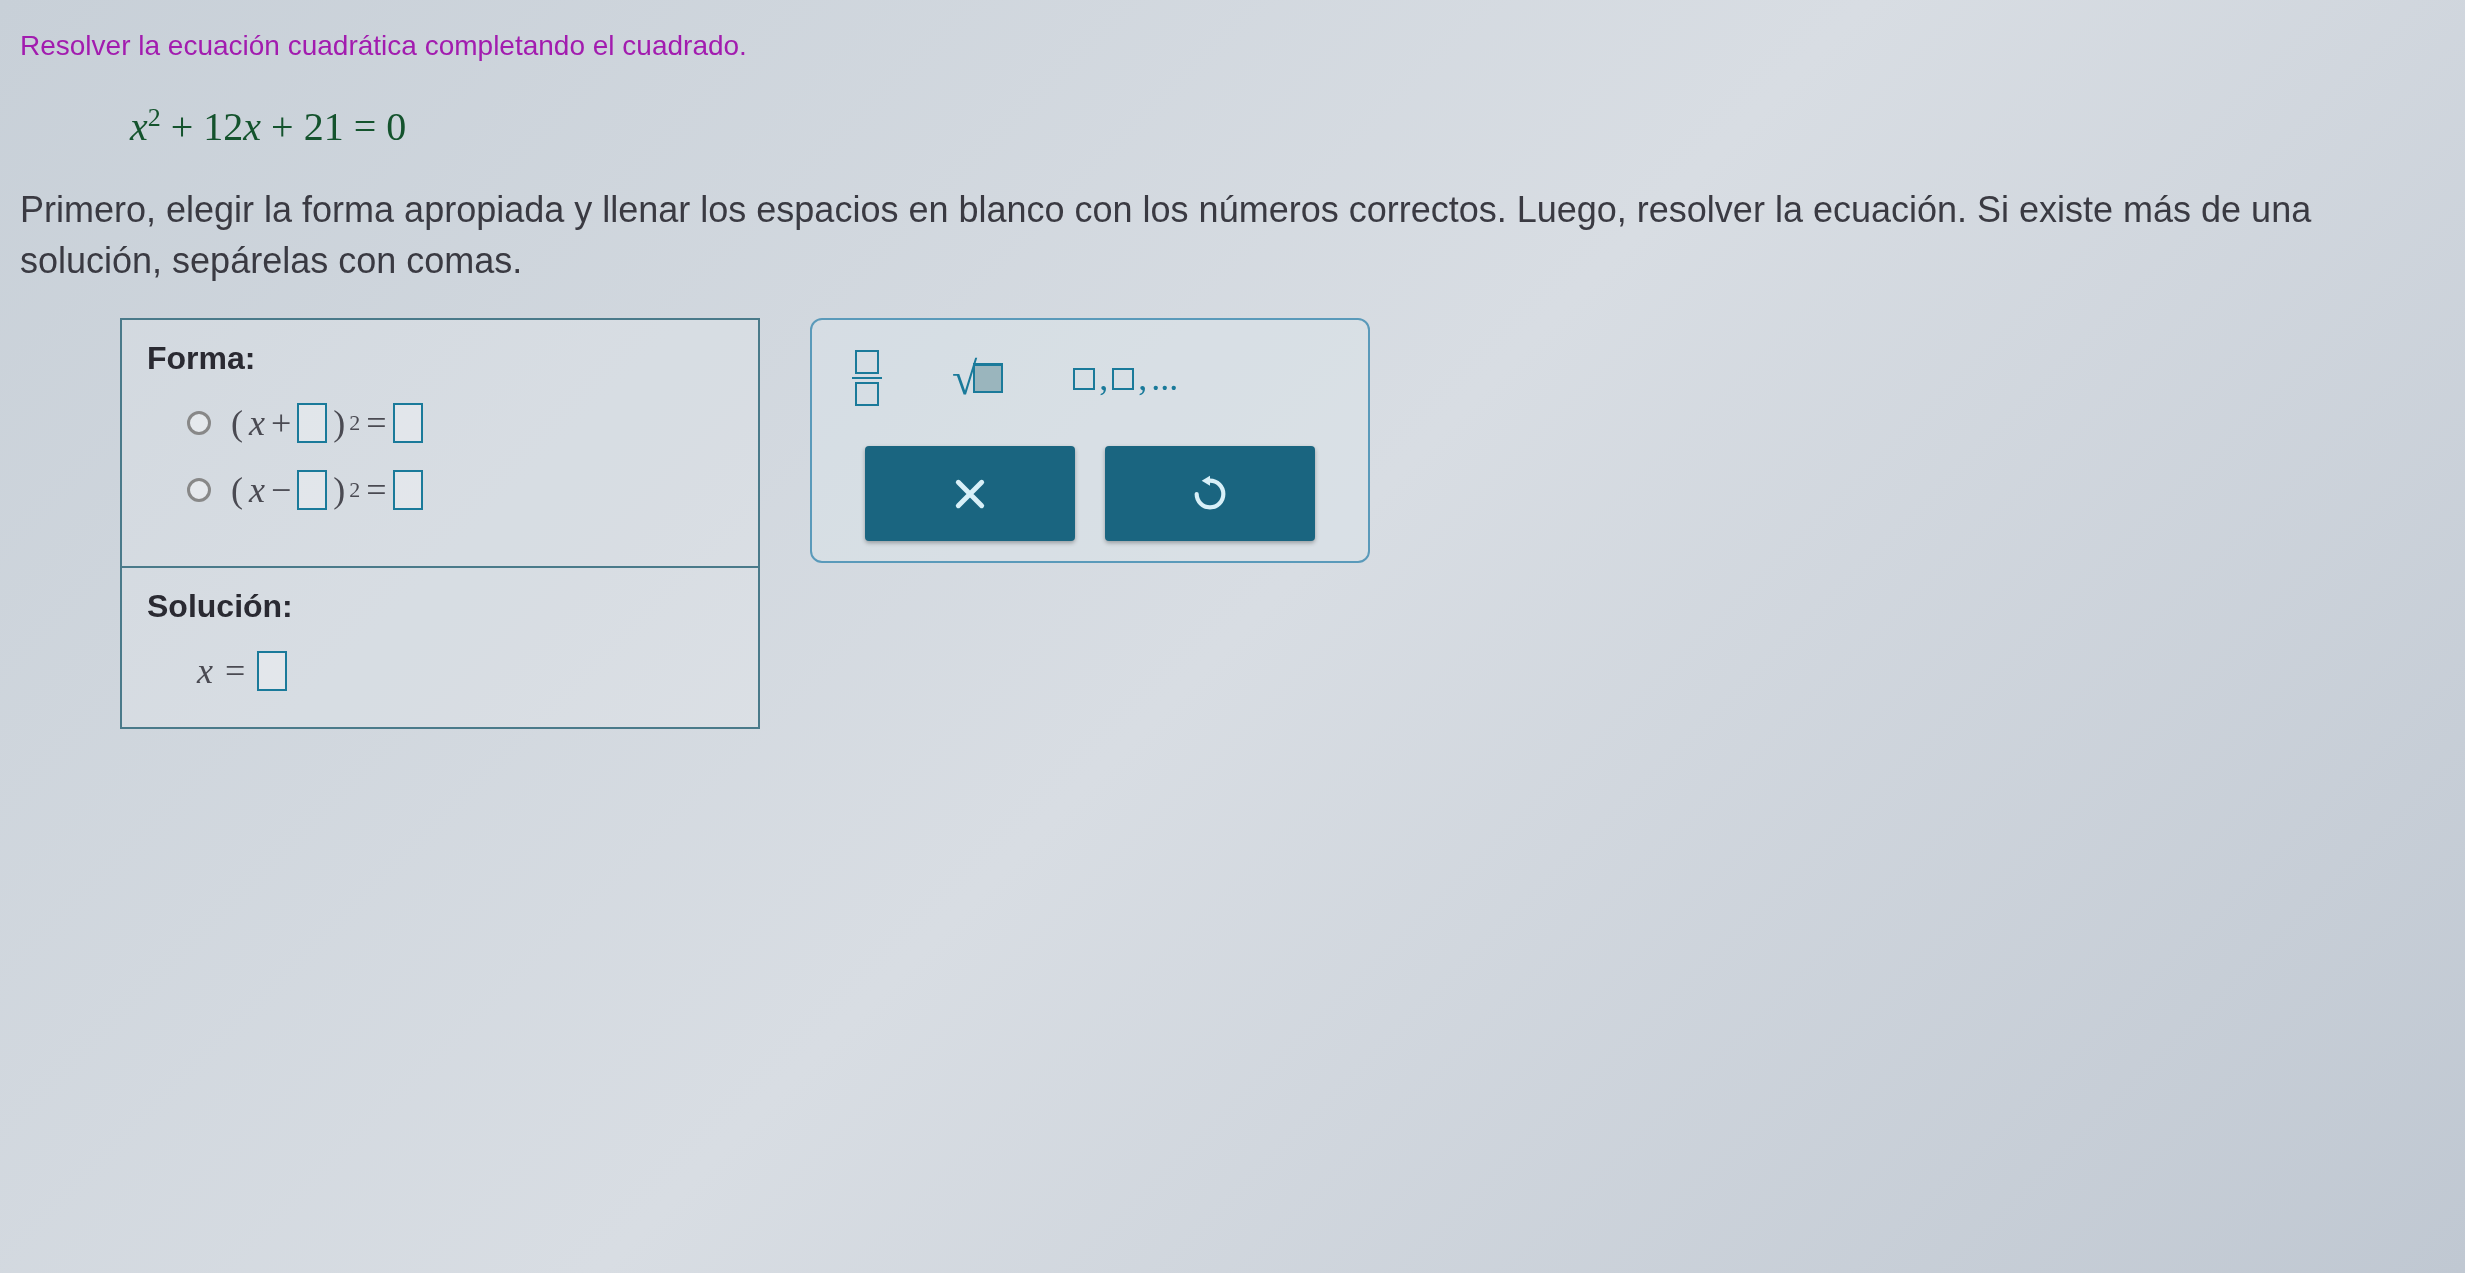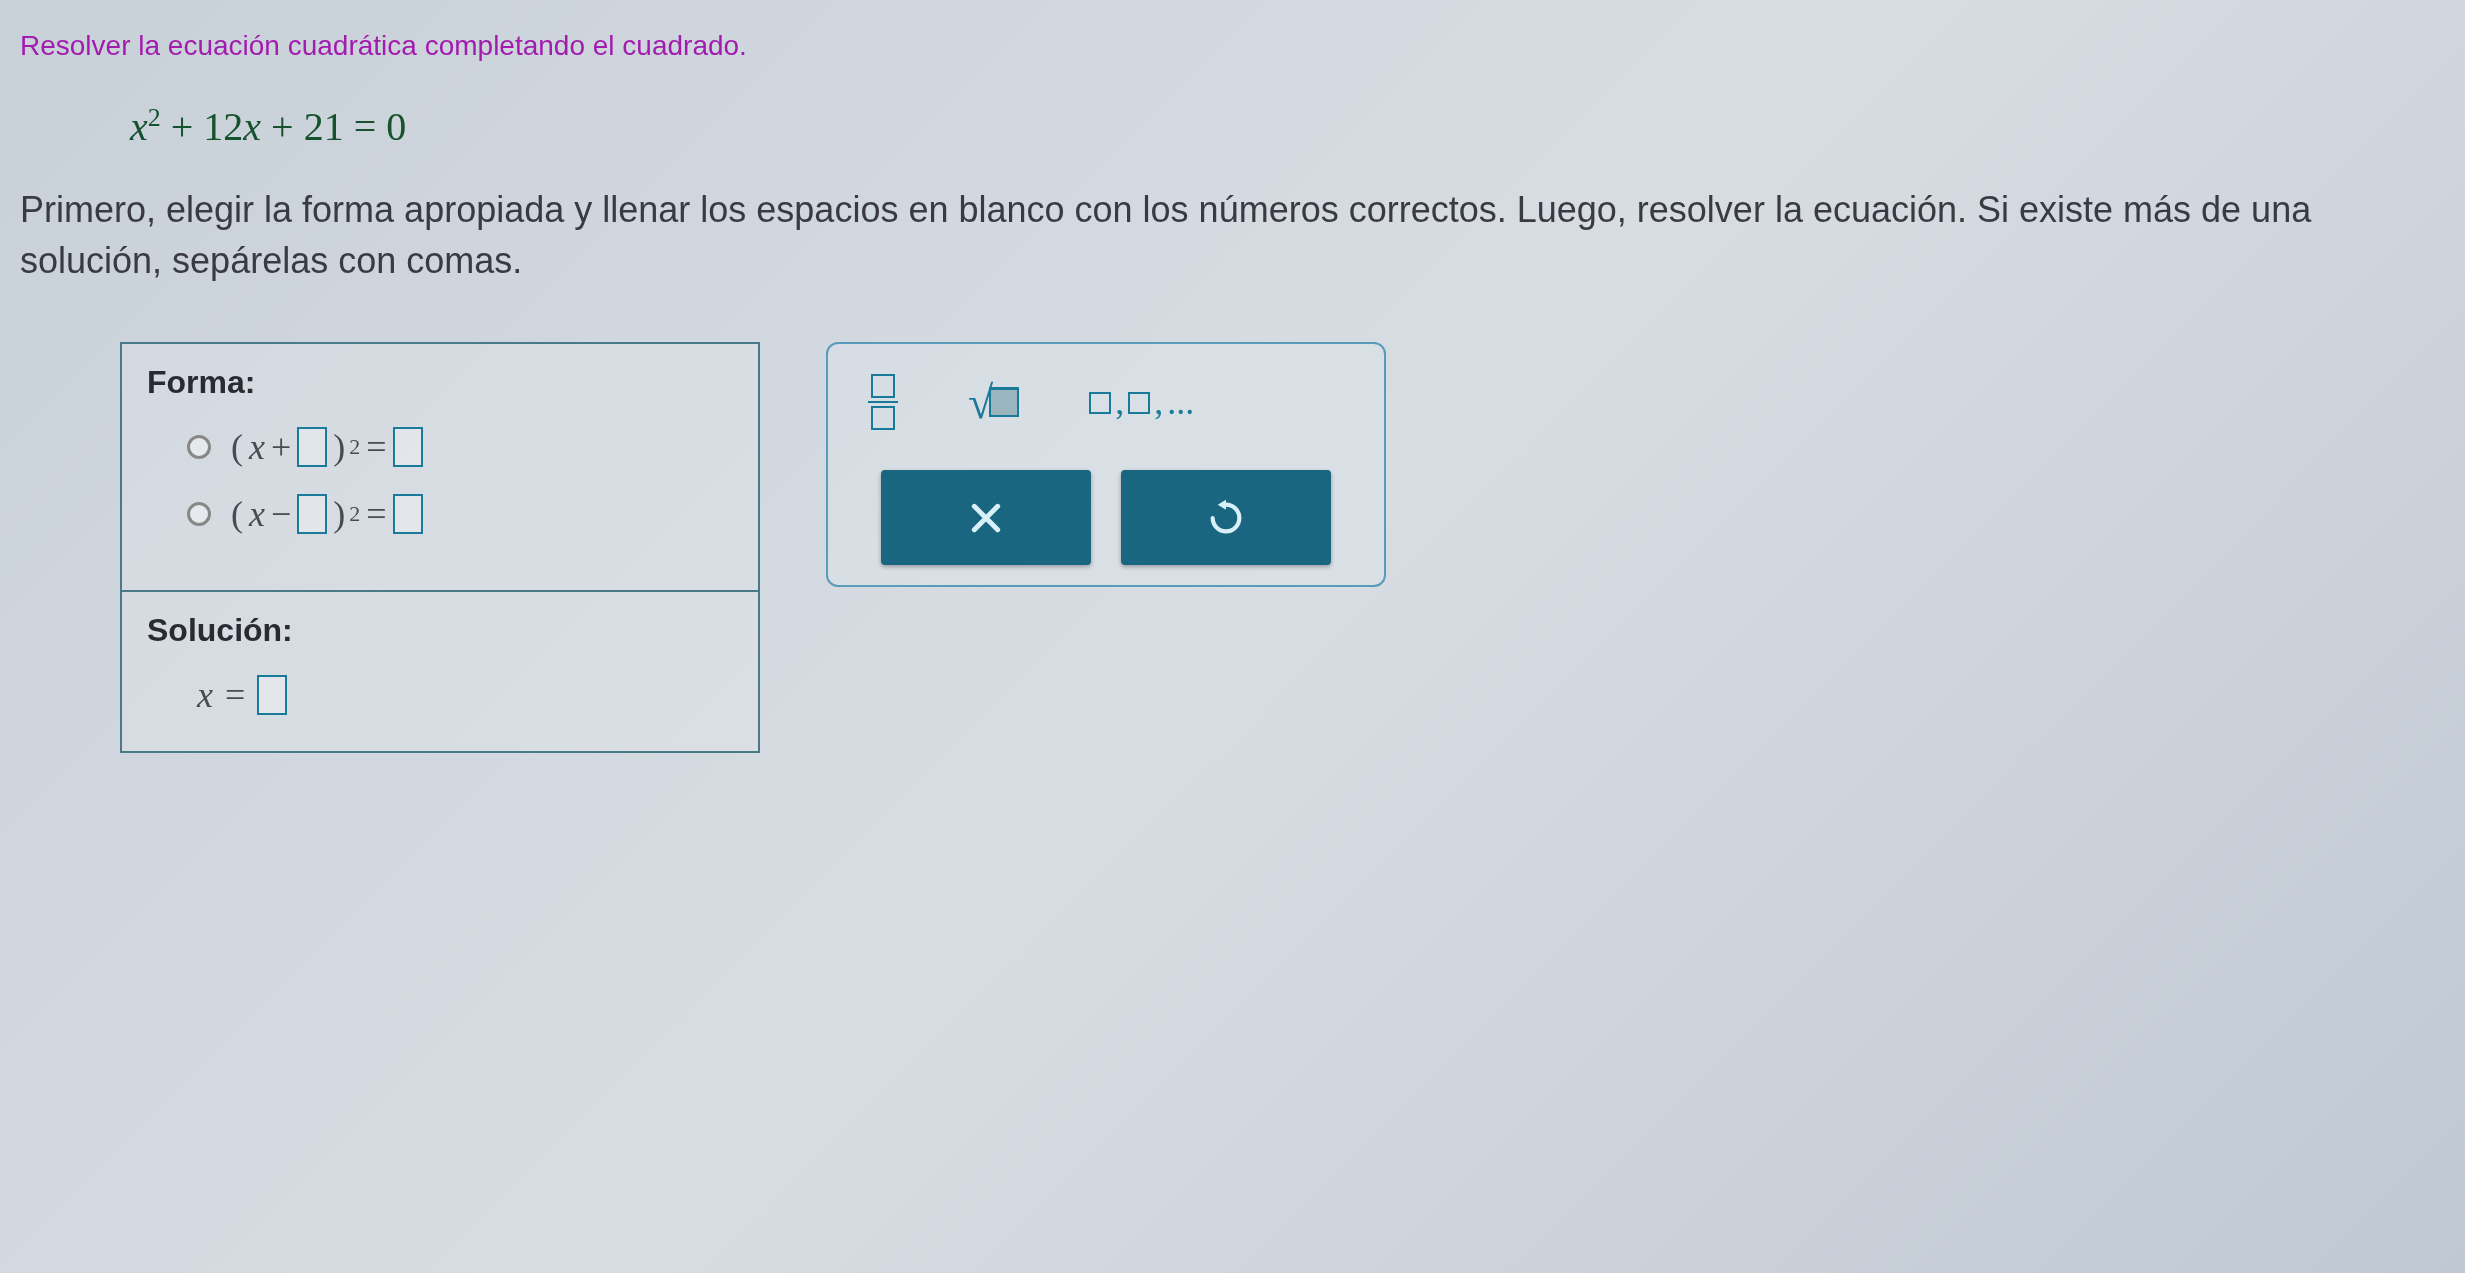--- a/index.html
+++ b/index.html
@@ -32,26 +32,26 @@
       font-size: 26px;
       vertical-align: super;
       font-style: normal;
     }
     .equation .plain {
       font-style: normal;
     }
     .instructions {
       font-size: 36px;
       color: #3a3a42;
-      margin-bottom: 56px;
+      margin-bottom: 32px;
       line-height: 1.4;
     }
     .content-row {
       display: flex;
-      gap: 66px;
+      gap: 50px;
       align-items: flex-start;
       margin-left: 100px;
     }
     .answer-box {
       border: 2px solid #4a7a8a;
       background: rgba(255,255,255,0.15);
       width: 640px;
     }
     .forma-section {
       border-bottom: 2px solid #4a7a8a;

